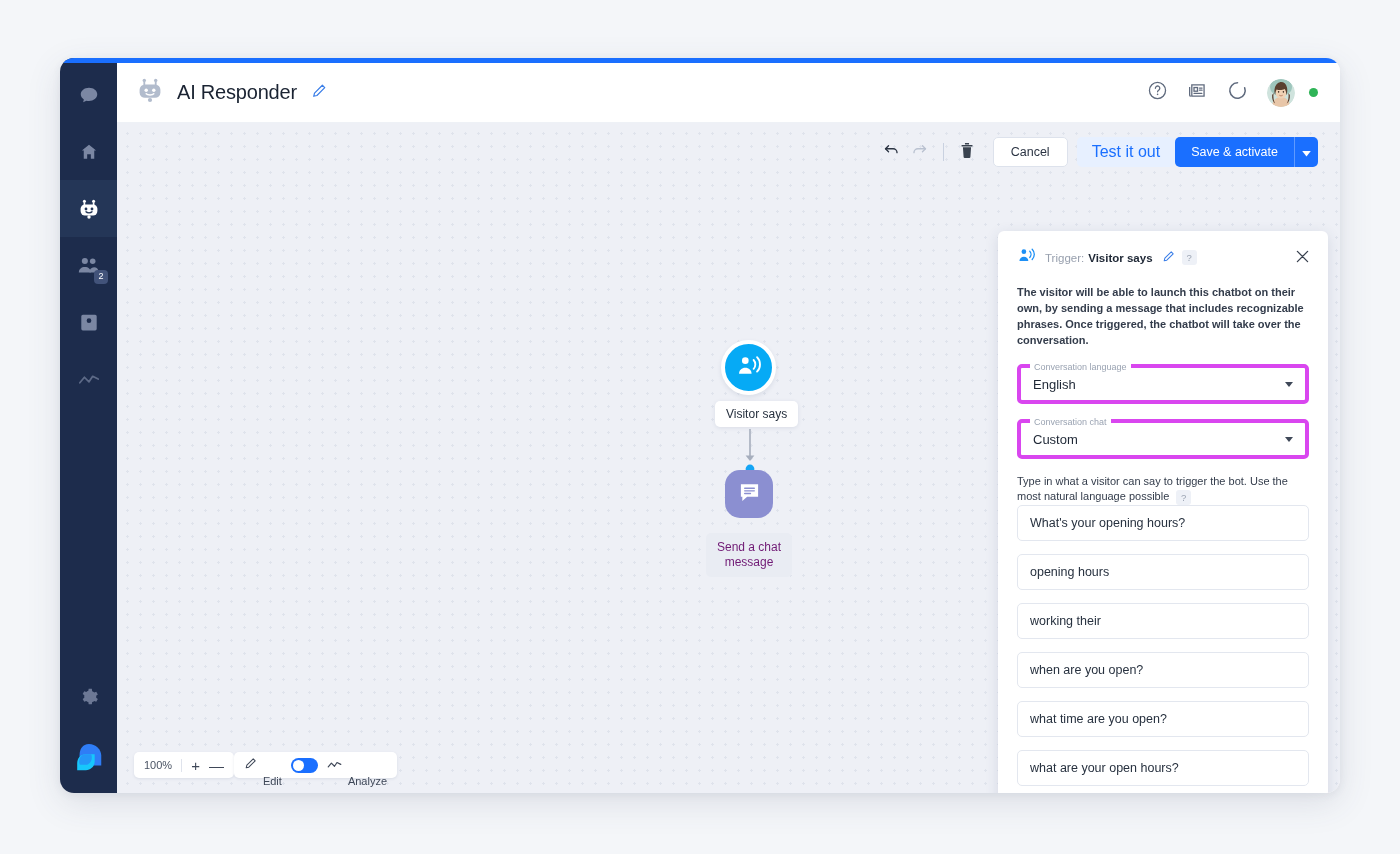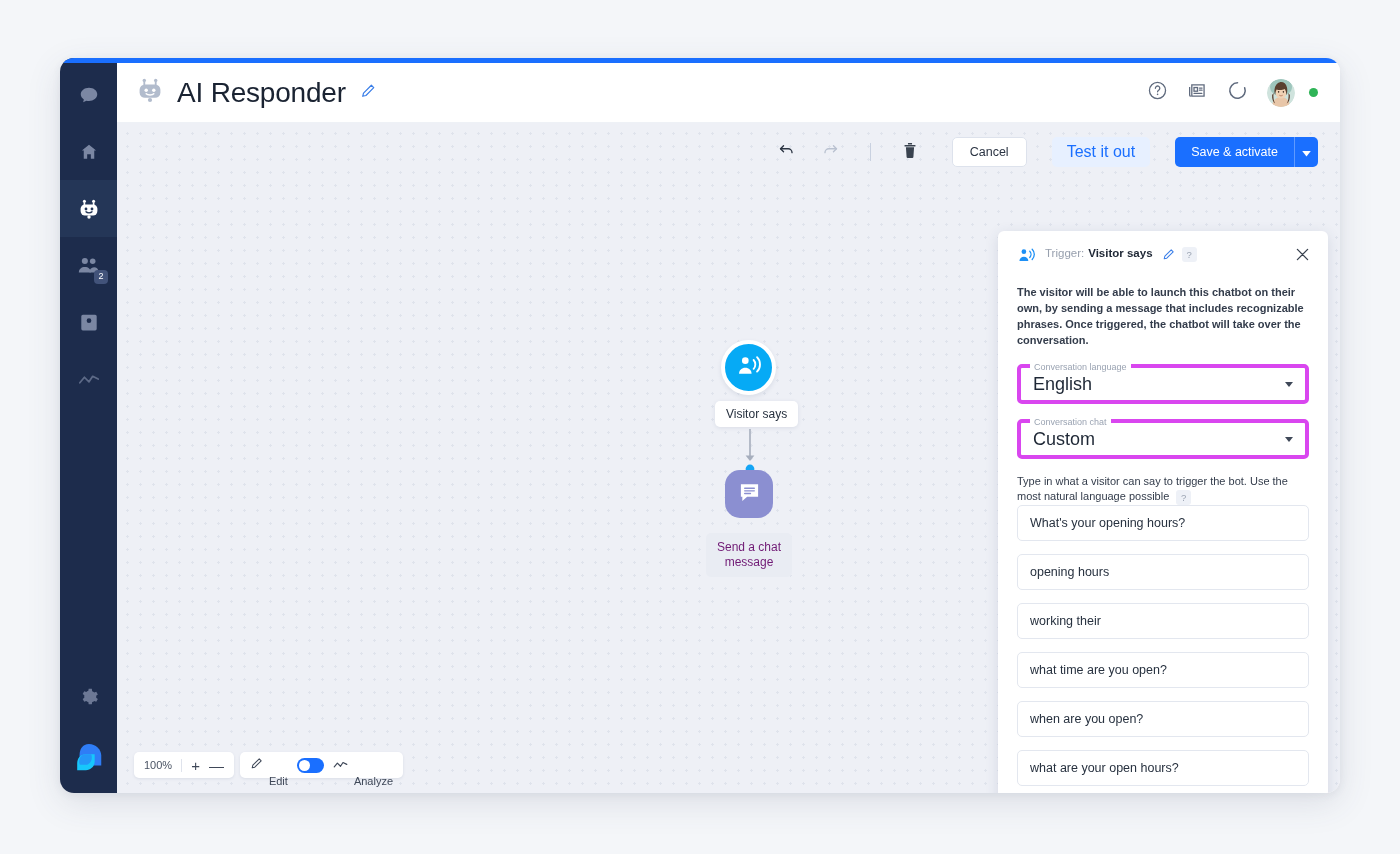--- a/index.html
+++ b/index.html
@@ -69,21 +69,21 @@
     left: 57px; top: 5px;
     right: 0; height: 60px;
     background: #ffffff;
     border-bottom: 1px solid #eef1f6;
     display: flex; align-items: center;
     z-index: 15;
   }
   #header-left { display: flex; align-items: center; padding-left: 18px; }
   #bot-avatar-icon { margin-right: 12px; display: block; }
   #page-title {
-    font-size: 28px; color: #1a2332; letter-spacing: -0.2px;
+    font-size: 20px; color: #1a2332; letter-spacing: -0.2px;
     font-family: "Liberation Sans", sans-serif;
   }
   #title-edit-icon { margin-left: 14px; cursor: pointer; display: block; }
   #header-right {
     margin-left: auto; display: flex; align-items: center;
     padding-right: 22px; gap: 19px;
   }
   .hdr-icon { cursor: pointer; display: block; }
   #avatar {
     width: 28px; height: 28px; border-radius: 50%;
@@ -101,21 +101,21 @@
     background-color: #eef0f6;
     background-image: radial-gradient(circle, #dfe3ec 1.1px, transparent 1.2px);
     background-size: 13px 13px;
     background-position: 4px 4px;
     overflow: hidden;
   }
 
   
   #toolbar {
     position: absolute; right: 22px; top: 14px;
-    display: flex; align-items: center; gap: 16px;
+    display: flex; align-items: center; gap: 0px;
     z-index: 10;
   }
   .tb-icon-btn {
     width: 28px; height: 28px;
     display: flex; align-items: center; justify-content: center;
     cursor: pointer; border-radius: 4px;
   }
   .tb-sep {
     width: 1px; height: 18px;
     background: #c9d1e0; margin: 0 9px;
@@ -129,21 +129,21 @@
     font-family: "Liberation Sans", sans-serif;
   }
   #btn-test {
     height: 30px; padding: 0 15px;
     background: #e7f0ff; border: none; border-radius: 5px;
     color: #1a6fff; font-size: 16px; cursor: pointer; margin-left: 9px;
     display: flex; align-items: center;
     font-family: "Liberation Sans", sans-serif;
   }
   #save-group {
-    display: flex; align-items: stretch; margin-left: 9px;
+    display: flex; align-items: stretch; 
     border-radius: 5px; overflow: hidden; background: #1a6fff;
   }
   #btn-save {
     height: 30px; padding: 0 16px;
     background: transparent; border: none;
     color: #ffffff; font-size: 12.5px; cursor: pointer;
     display: flex; align-items: center;
     font-family: "Liberation Sans", sans-serif;
   }
   #btn-save-caret {
@@ -185,21 +185,21 @@
     width: 86px; text-align: center;
     background: #e9ecf3; border-radius: 5px;
     padding: 7px 6px; font-size: 12px; color: #701a75;
     line-height: 15px; cursor: pointer;
     font-family: "Liberation Sans", sans-serif;
   }
 
   
   #bottom-controls {
     position: absolute; left: 17px; bottom: 15px;
-    display: flex; align-items: center; gap: 6px;
+    display: flex; align-items: center; 
     z-index: 10;
   }
   #zoom-ctl {
     display: flex; align-items: center;
     background: #ffffff; border-radius: 5px; height: 26px;
     padding: 0 10px; box-shadow: 0 1px 3px rgba(40,60,100,0.10);
     gap: 9px;
   }
   #zoom-level { font-size: 11px; color: #4a5464; font-family: "Liberation Sans", sans-serif; }
   .zoom-div { width: 1px; height: 13px; background: #dfe3ec; }
@@ -228,21 +228,21 @@
   
   #panel {
     position: absolute; right: 12px; top: 108px;
     width: 330px;
     background: #ffffff;
     border-radius: 6px;
     box-shadow: 0 3px 14px rgba(50,65,100,0.13);
     padding: 16px 19px 20px 19px;
     z-index: 9;
   }
-  #panel-header { display: flex; align-items: flex-start; margin-bottom: 16px; }
+  #panel-header { display: flex; align-items: center; margin-bottom: 16px; }
   #trigger-icon { margin-right: 9px; display: block; }
   #trigger-word {
     font-size: 11.5px; color: #98a0ae; margin-right: 4px;
     font-family: "Liberation Sans", sans-serif;
   }
   #trigger-name {
     font-size: 11.5px; color: #1e2735; font-weight: bold;
     font-family: "Liberation Sans", sans-serif;
   }
   #trigger-edit-icon { margin-left: 9px; cursor: pointer; display: block; }
@@ -270,21 +270,21 @@
     display: flex; align-items: center;
     padding: 0 12px; cursor: pointer;
   }
   .field-legend {
     position: absolute; left: 9px; top: -6px;
     background: #ffffff; padding: 0 4px;
     font-size: 9px; color: #9aa3b2;
     font-family: "Liberation Sans", sans-serif;
   }
   .field-value {
-    font-size: 18px; color: #1e2735;
+    font-size: 13px; color: #1e2735;
     font-family: "Liberation Sans", sans-serif;
   }
   .caret {
     margin-left: auto;
     width: 0; height: 0;
     border-left: 4.5px solid transparent;
     border-right: 4.5px solid transparent;
     border-top: 5.5px solid #3f4858;
   }
   #phrase-intro {
@@ -587,20 +587,20 @@
         <span class="field-legend">Conversation chat</span>
         <span class="field-value">Custom</span>
         <span class="caret"></span>
       </div>
 
       <div id="phrase-intro"><span>Type in what a visitor can say to trigger the bot. Use the most natural language possible</span><span class="help-chip">?</span></div>
 
       <div class="phrase">What's your opening hours?</div>
       <div class="phrase">opening hours</div>
       <div class="phrase">working their</div>
+      <div class="phrase">when are you open?</div>
       <div class="phrase">what time are you open?</div>
-      <div class="phrase">when are you open?</div>
       <div class="phrase">what are your open hours?</div>
 
     </div>
 
   </div>
 </div>
 
 </body></html>

